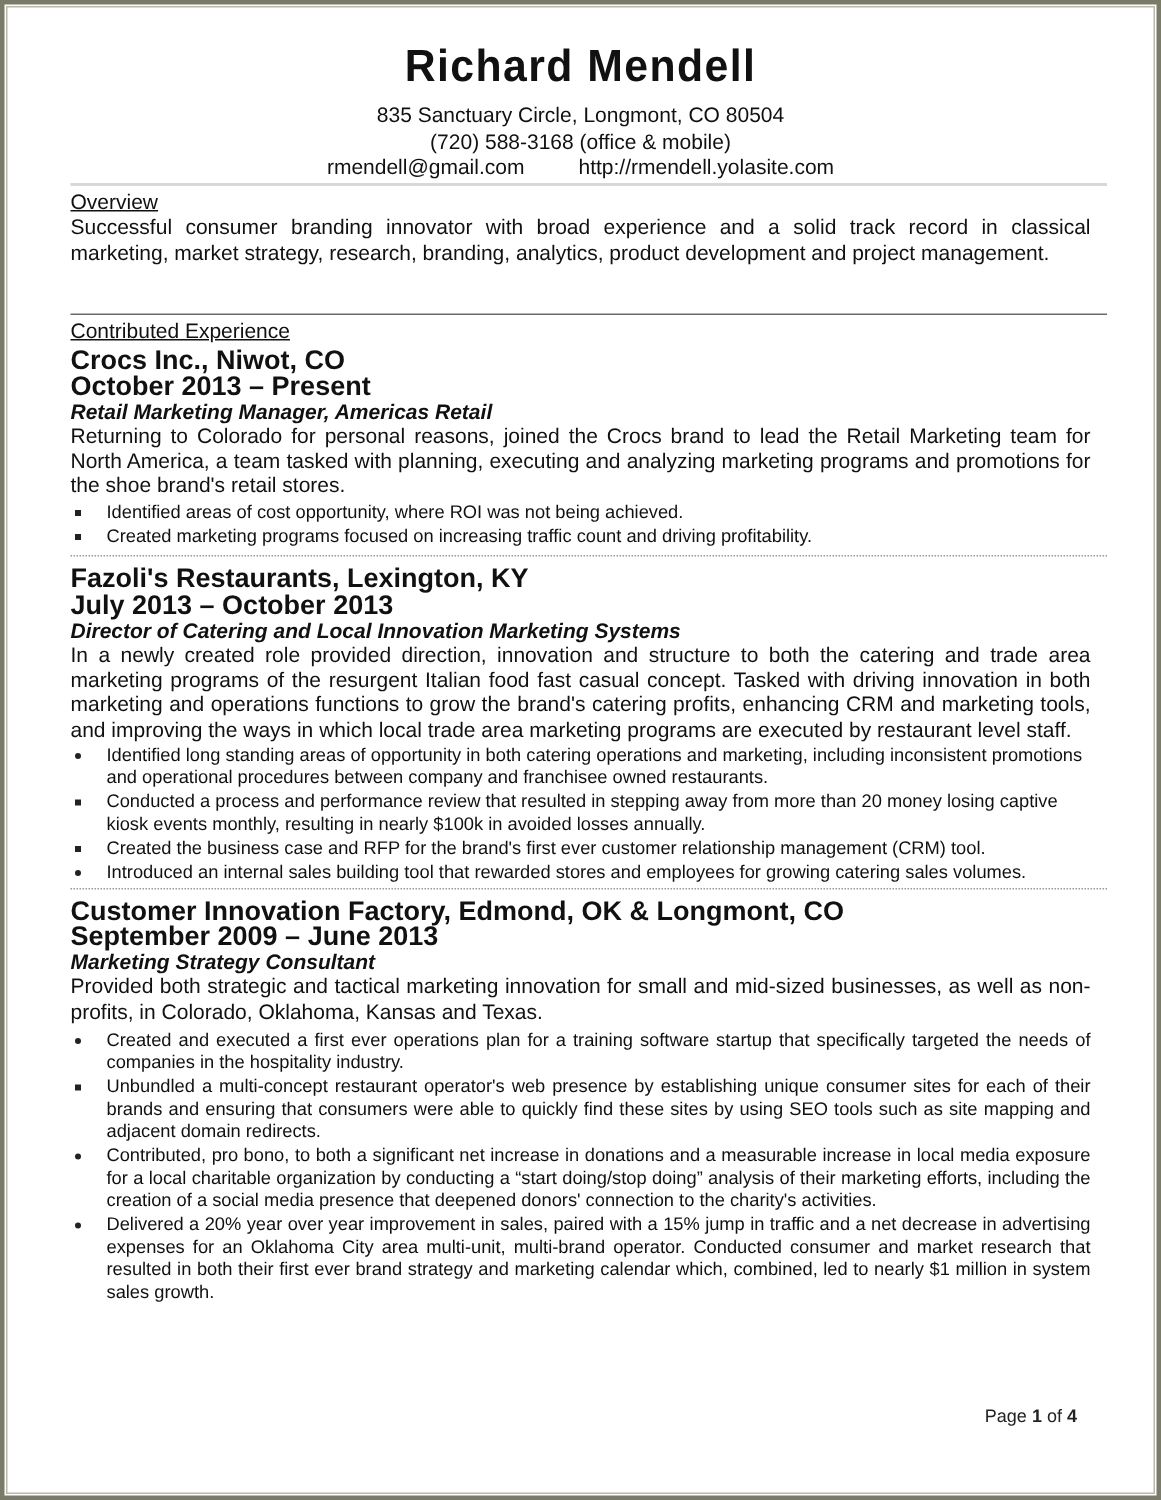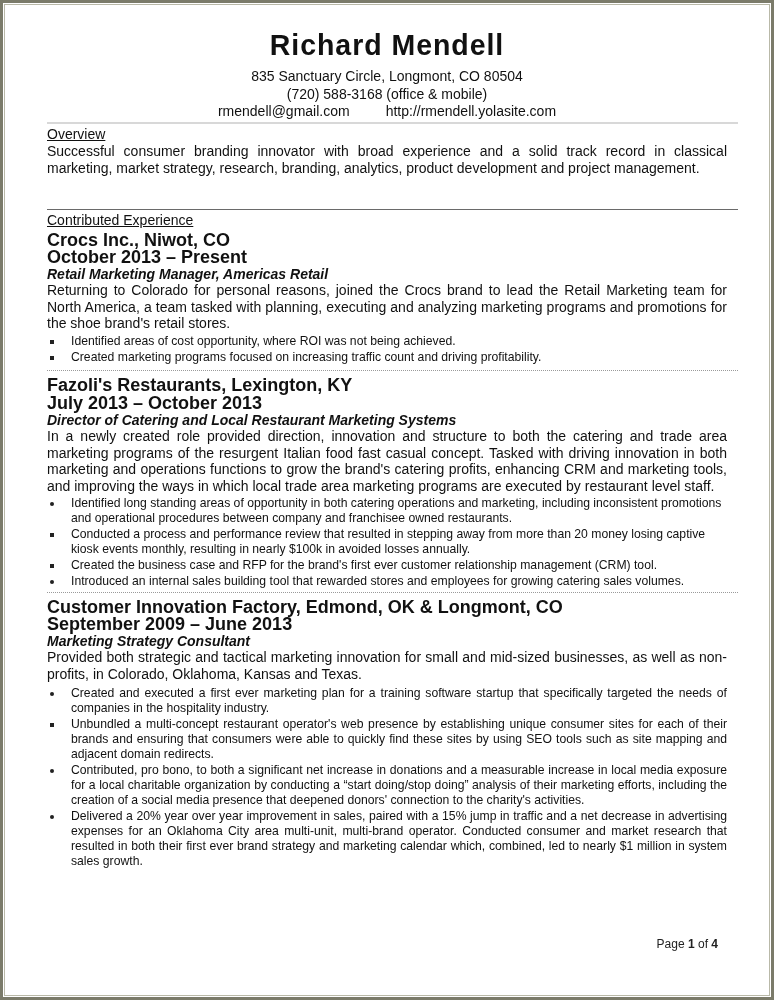--- a/index.html
+++ b/index.html
@@ -90,39 +90,39 @@
   <div class="para" style="top:282px;">Returning to Colorado for personal reasons, joined the Crocs brand to lead the Retail Marketing team for North America, a team tasked with planning, executing and analyzing marketing programs and promotions for the shoe brand's retail stores.</div>
   <ul class="bullets" style="top:334px;">
     <li><span class="b"></span><span class="txt">Identified areas of cost opportunity, where ROI was not being achieved.</span></li>
     <li><span class="b"></span><span class="txt">Created marketing programs focused on increasing traffic count and driving profitability.</span></li>
   </ul>
 
   <div class="rule dot" style="top:370px;"></div>
 
   <div class="company" style="top:375px;">Fazoli's Restaurants, Lexington, KY</div>
   <div class="dates" style="top:393px;">July 2013 – October 2013</div>
-  <div class="role" style="top:412px;">Director of Catering and Local Restaurant Marketing Systems</div>
+  <div class="role" style="top:412px;">Director of Catering and Local Innovation Marketing Systems</div>
   <div class="para" style="top:428px;">In a newly created role provided direction, innovation and structure to both the catering and trade area marketing programs of the resurgent Italian food fast casual concept. Tasked with driving innovation in both marketing and operations functions to grow the brand's catering profits, enhancing CRM and marketing tools, and improving the ways in which local trade area marketing programs are executed by restaurant level staff.</div>
   <ul class="bullets" style="top:496px;">
     <li><span class="b round"></span><span class="txt">Identified long standing areas of opportunity in both catering operations and marketing, including inconsistent promotions and operational procedures between company and franchisee owned restaurants.</span></li>
     <li><span class="b"></span><span class="txt">Conducted a process and performance review that resulted in stepping away from more than 20 money losing captive kiosk events monthly, resulting in nearly $100k in avoided losses annually.</span></li>
     <li><span class="b"></span><span class="txt">Created the business case and RFP for the brand's first ever customer relationship management (CRM) tool.</span></li>
     <li><span class="b round"></span><span class="txt">Introduced an internal sales building tool that rewarded stores and employees for growing catering sales volumes.</span></li>
   </ul>
 
   <div class="rule dot" style="top:592px;"></div>
 
   <div class="company" style="top:597px;">Customer Innovation Factory, Edmond, OK &amp; Longmont, CO</div>
   <div class="dates" style="top:614px;">September 2009 – June 2013</div>
   <div class="role" style="top:633px;font-style:italic;">Marketing Strategy Consultant</div>
   <div class="para" style="top:649px;">Provided both strategic and tactical marketing innovation for small and mid-sized businesses, as well as non-profits, in Colorado, Oklahoma, Kansas and Texas.</div>
   <ul class="bullets wide" style="top:686px;">
     <li>
         <span class="b round"></span>
-        <span class="txt">Created and executed a first ever marketing plan for a training software startup that specifically targeted the needs of companies in the hospitality industry.</span>
+        <span class="txt">Created and executed a first ever operations plan for a training software startup that specifically targeted the needs of companies in the hospitality industry.</span>
       </li>
     <li>
         <span class="b"></span>
         <span class="txt">Unbundled a multi-concept restaurant operator's web presence by establishing unique consumer sites for each of their brands and ensuring that consumers were able to quickly find these sites by using SEO tools such as site mapping and adjacent domain redirects.</span>
       </li>
     <li>
         <span class="b round"></span>
         <span class="txt">Contributed, pro bono, to both a significant net increase in donations and a measurable increase in local media exposure for a local charitable organization by conducting a “start doing/stop doing” analysis of their marketing efforts, including the creation of a social media presence that deepened donors' connection to the charity's activities.</span>
       </li>
     <li>

